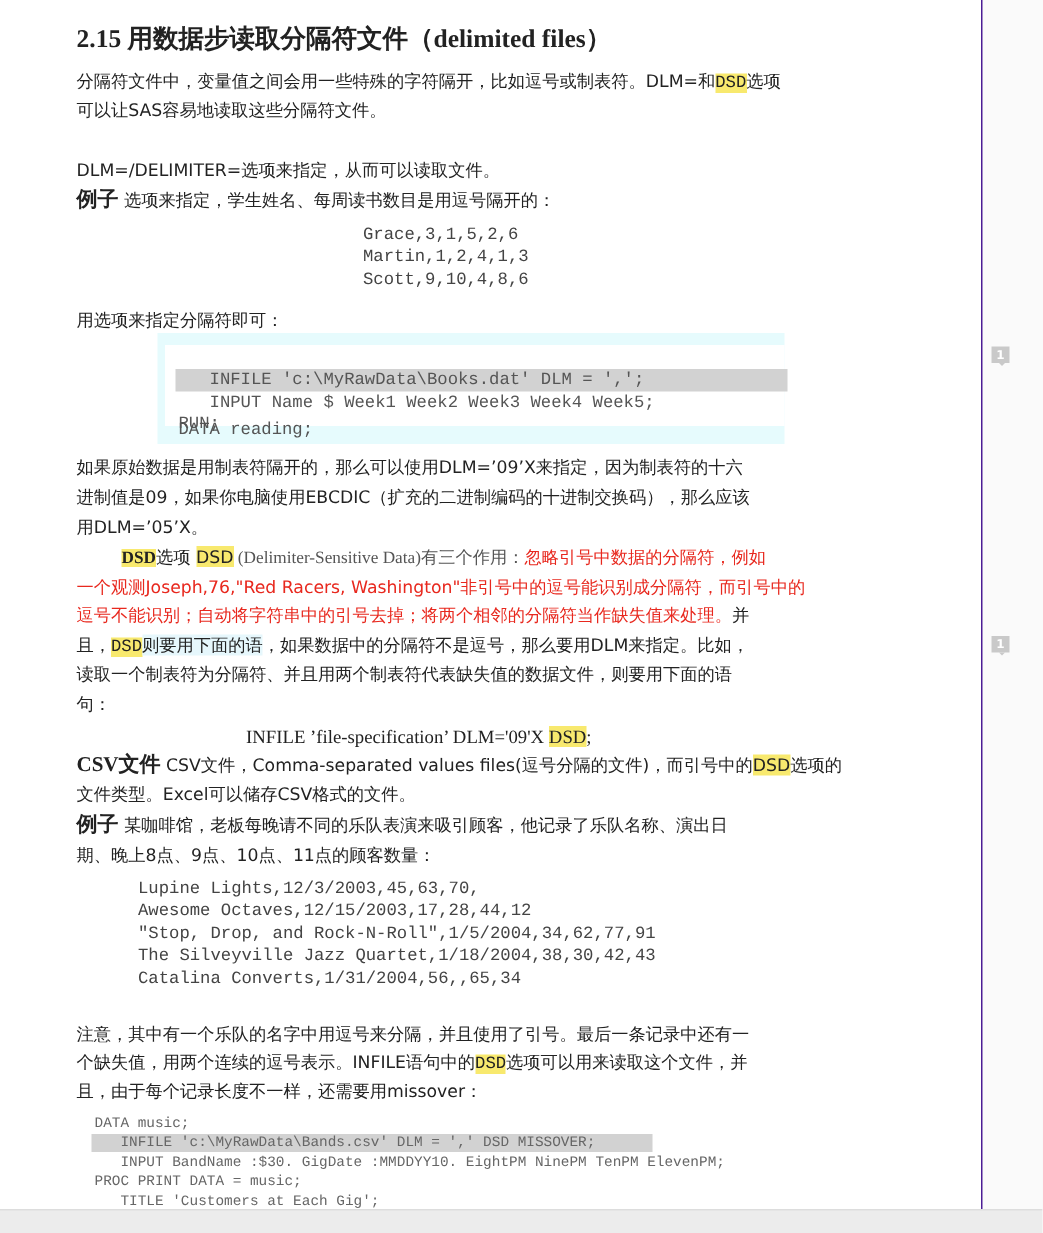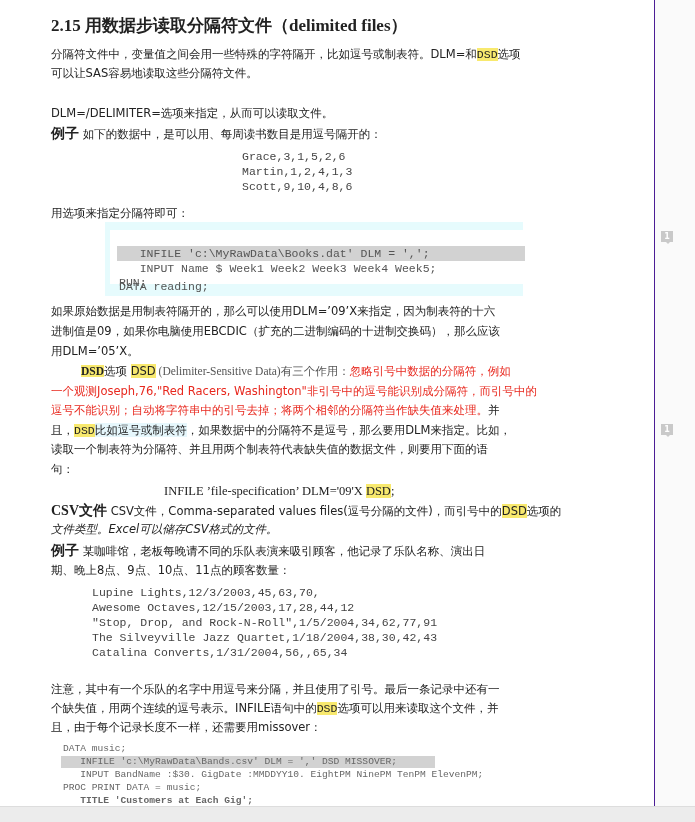--- a/index.html
+++ b/index.html
@@ -78,21 +78,21 @@
   </div>
 
   <div class="abs p" style="left:51px; top:45px;">
     <span>分隔符文件中，变量值之间会用一些特殊的字符隔开，比如逗号或制表符。DLM=和</span><span class="hl mono">DSD</span><span>选项</span>
   </div>
   <div class="abs p" style="left:51px; top:64px;">可以让SAS容易地读取这些分隔符文件。</div>
 
   <div class="abs p" style="left:51px; top:104px;">DLM=/DELIMITER=选项来指定，从而可以读取文件。</div>
 
   <div class="abs p" style="left:51px; top:124px;">
-    <span class="big">例子</span><span> 如下的数据中，是可以用、每周读书数目是用逗号隔开的：</span>
+    <span class="big">例子</span><span> 选项来指定，学生姓名、每周读书数目是用逗号隔开的：</span>
   </div>
   <div class="abs code-data" style="left:242px; top:149px;">Grace,3,1,5,2,6</div>
   <div class="abs code-data" style="left:242px; top:164px;">Martin,1,2,4,1,3</div>
   <div class="abs code-data" style="left:242px; top:179px;">Scott,9,10,4,8,6</div>
 
   <div class="abs p" style="left:51px; top:204px;">用选项来指定分隔符即可：</div>
 
   <div class="code-box">
     <div class="code-box-inner"></div>
     <div class="code-line" style="left:14px; top:9px;margin-top:48px;">DATA reading;</div>
@@ -106,33 +106,33 @@
   <div class="abs p" style="left:51px; top:342px;">用DLM=’05’X。</div>
 
   <div class="abs p" style="left:81px; top:362px;">
     <span class="hl serif bold">DSD</span><span>选项 </span><span class="hl">DSD</span><span class="serif" style="color:#555;"> (Delimiter-Sensitive Data)有三个作用：</span><span class="red">忽略引号中数据的分隔符，例如</span>
   </div>
   <div class="abs p red" style="left:51px; top:382px;">一个观测Joseph,76,"Red Racers, Washington"非引号中的逗号能识别成分隔符，而引号中的</div>
   <div class="abs p" style="left:51px; top:401px;">
     <span class="red">逗号不能识别；自动将字符串中的引号去掉；将两个相邻的分隔符当作缺失值来处理。</span><span>并</span>
   </div>
   <div class="abs p" style="left:51px; top:421px;">
-    <span>且，</span><span class="hl mono">DSD</span><span class="hl-blue">比如逗号或制表符</span><span>，如果数据中的分隔符不是逗号，那么要用DLM来指定。比如，</span>
+    <span>且，</span><span class="hl mono">DSD</span><span class="hl-blue">则要用下面的语</span><span>，如果数据中的分隔符不是逗号，那么要用DLM来指定。比如，</span>
   </div>
   <div class="abs p" style="left:51px; top:440px;">读取一个制表符为分隔符、并且用两个制表符代表缺失值的数据文件，则要用下面的语</div>
   <div class="abs p" style="left:51px; top:460px;">句：</div>
 
   <div class="abs p serif" style="left:164px; top:482px; font-size:12.5px;">
     <span>INFILE ’file-specification’ DLM='09'X </span><span class="hl">DSD</span><span>;</span>
   </div>
 
   <div class="abs p" style="left:51px; top:501px;">
     <span class="serif bold" style="font-size:14px;">CSV文件</span><span> CSV文件，Comma-separated values files(逗号分隔的文件)，而引号中的</span><span class="hl">DSD</span><span>选项的</span>
   </div>
-  <div class="abs p" style="left:51px; top:520px;font-style:italic;">文件类型。Excel可以储存CSV格式的文件。</div>
+  <div class="abs p" style="left:51px; top:520px;">文件类型。Excel可以储存CSV格式的文件。</div>
 
   <div class="abs p" style="left:51px; top:541px;">
     <span class="big">例子</span><span> 某咖啡馆，老板每晚请不同的乐队表演来吸引顾客，他记录了乐队名称、演出日</span>
   </div>
   <div class="abs p" style="left:51px; top:561px;">期、晚上8点、9点、10点、11点的顾客数量：</div>
 
   <div class="abs code-data" style="left:92px; top:585px; line-height:15.5px;">Lupine Lights,12/3/2003,45,63,70,</div>
   <div class="abs code-data" style="left:92px; top:600px;">Awesome Octaves,12/15/2003,17,28,44,12</div>
   <div class="abs code-data" style="left:92px; top:615px;">"Stop, Drop, and Rock-N-Roll",1/5/2004,34,62,77,91</div>
   <div class="abs code-data" style="left:92px; top:630px;">The Silveyville Jazz Quartet,1/18/2004,38,30,42,43</div>
@@ -142,21 +142,21 @@
   <div class="abs p" style="left:51px; top:699px;">
     <span>个缺失值，用两个连续的逗号表示。INFILE语句中的</span><span class="hl mono">DSD</span><span>选项可以用来读取这个文件，并</span>
   </div>
   <div class="abs p" style="left:51px; top:718px;">且，由于每个记录长度不一样，还需要用missover：</div>
 
   <div class="code2">
     <div class="code-line" style="left:63px; top:743px;">DATA music;</div>
     <div class="code-line shade" style="left:61px; top:756px; width:372px; padding-left:2px;">   INFILE 'c:\MyRawData\Bands.csv' DLM = ',' DSD MISSOVER;</div>
     <div class="code-line" style="left:63px; top:769px;">   INPUT BandName :$30. GigDate :MMDDYY10. EightPM NinePM TenPM ElevenPM;</div>
     <div class="code-line" style="left:63px; top:782px;">PROC PRINT DATA = music;</div>
-    <div class="code-line" style="left:63px; top:795px;font-weight:bold;">   TITLE 'Customers at Each Gig';</div>
+    <div class="code-line" style="left:63px; top:795px;">   TITLE 'Customers at Each Gig';</div>
   </div>
 </div>
 
 <div class="gutter"></div>
 <div class="comment-marker" style="top:231px;">1</div>
 <div class="comment-marker" style="top:424px;">1</div>
 
 <div class="bottom-bar"></div>
 
 </body></html>

